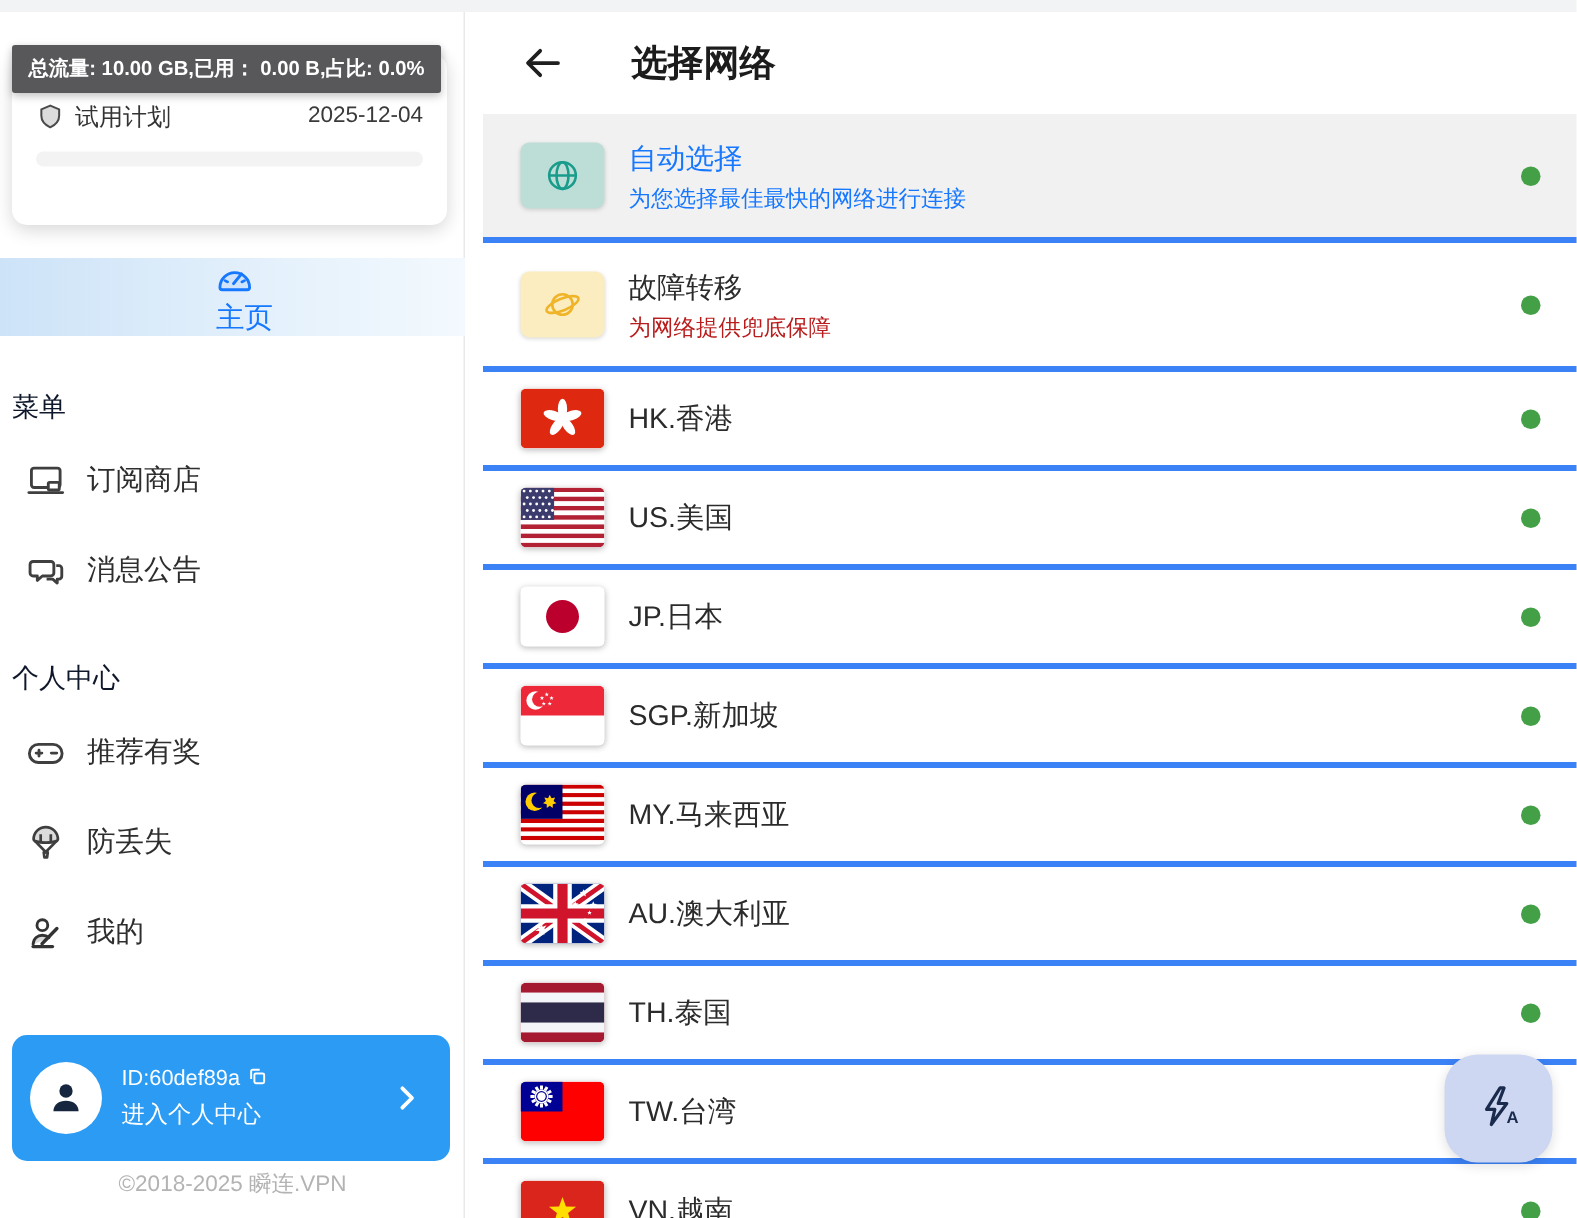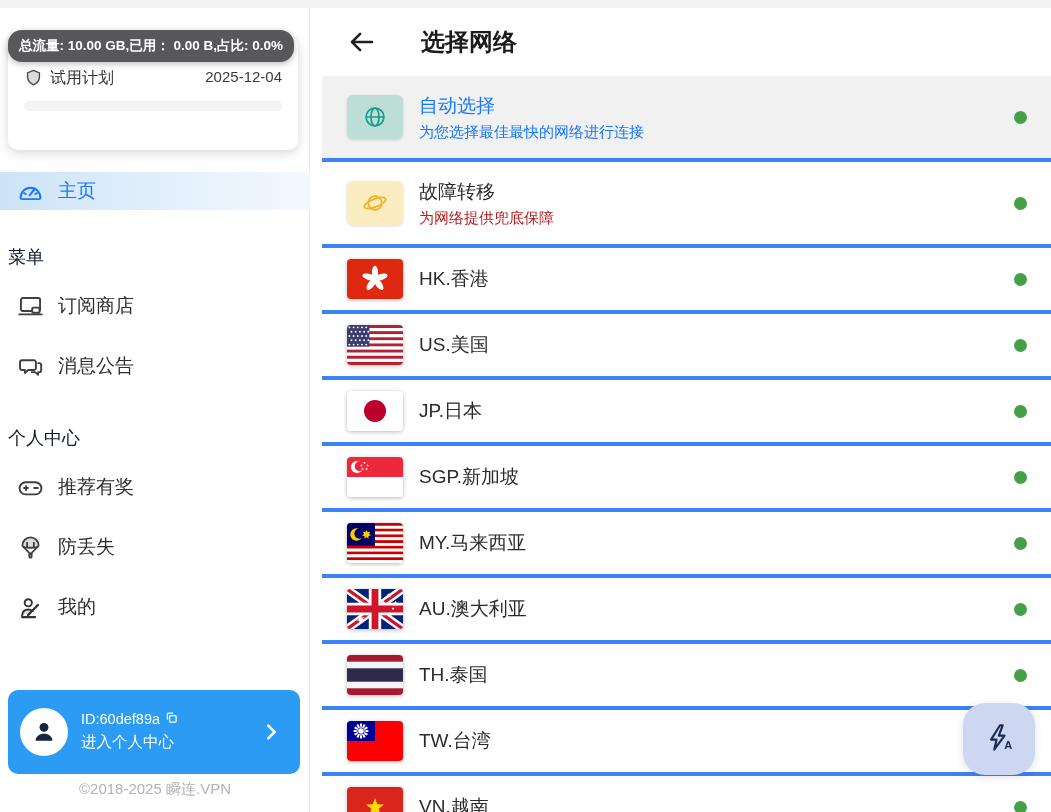--- a/index.html
+++ b/index.html
@@ -15,34 +15,34 @@
   .plan-row1{display:flex;margin-top:18px;font-size:16px;color:#333;}
   .plan-row1 .shield{margin-right:7px;display:flex;}
   .plan-date{margin-left:auto;font-size:15px;color:#3a3a3a;}
   .progress-track{margin-top:12px;height:10px;border-radius:5px;background:#f3f3f3;overflow:hidden;}
   .progress-fill{height:100%;background:var(--accent,#1677ff);border-radius:5px;}
   .plan-row2{display:flex;align-items:center;margin-top:12px;font-size:16px;color:#2f2f2f;}
   .renew-link{color:var(--accent,#1677ff);cursor:pointer;}
   .feedback{margin-left:8px;display:flex;cursor:pointer;}
 
   .tooltip{position:absolute;left:8px;top:22px;height:32px;background:var(--tooltip-bg,#58585b);
-    color:#fff;font-size:13.5px;font-weight:600;border-radius:14px;display:flex;align-items:center;
+    color:#fff;font-size:13.5px;font-weight:600;border-radius:2px;display:flex;align-items:center;
     padding:0 11px;white-space:nowrap;z-index:12;box-shadow:0 2px 6px rgba(0,0,0,.25);}
 
   .nav{position:absolute;left:0;top:164px;width:310px;}
   .nav-item{display:flex;align-items:center;height:52px;padding-left:16px;font-size:19px;
     color:#2e2e2e;cursor:pointer;}
   .nav-item .nicon{width:28px;height:28px;margin-right:14px;display:flex;align-items:center;justify-content:center;}
   .nav-item.active{background:linear-gradient(90deg,#cde3f8 0%,#e3f0fb 55%,#f3f9fe 100%);
     color:var(--accent,#1677ff);}
   .nav-section{margin-top:33px;height:28px;line-height:28px;padding-left:8px;font-size:18px;color:#0f172a;}
   .nav-section + .nav-item{margin-top:10px;}
   .nav-item + .nav-item{margin-top:10px;}
   .nav-item{height:50px;}
-  .nav-item.active{height:38px;margin-top:0;}
+  .nav-item.active{height:52px;margin-top:0;flex-direction:column;}
 
   .user-card{position:absolute;left:8px;top:682px;width:292px;height:84px;border-radius:10px;
     background:var(--user-card-bg,#2b9bf4);display:flex;align-items:center;padding:0 18px 0 12px;cursor:pointer;}
   .avatar{width:48px;height:48px;border-radius:50%;background:#fff;display:flex;align-items:center;
     justify-content:center;flex-shrink:0;}
   .uc-text{margin-left:13px;color:#fff;}
   .uc-id{font-size:14.5px;display:flex;align-items:center;gap:5px;}
   .uc-sub{font-size:15.5px;margin-top:5px;}
   .uc-chevron{margin-left:auto;display:flex;}
   .copyright{position:absolute;left:0;top:772px;width:310px;text-align:center;font-size:15px;color:#b3b3b3;}

